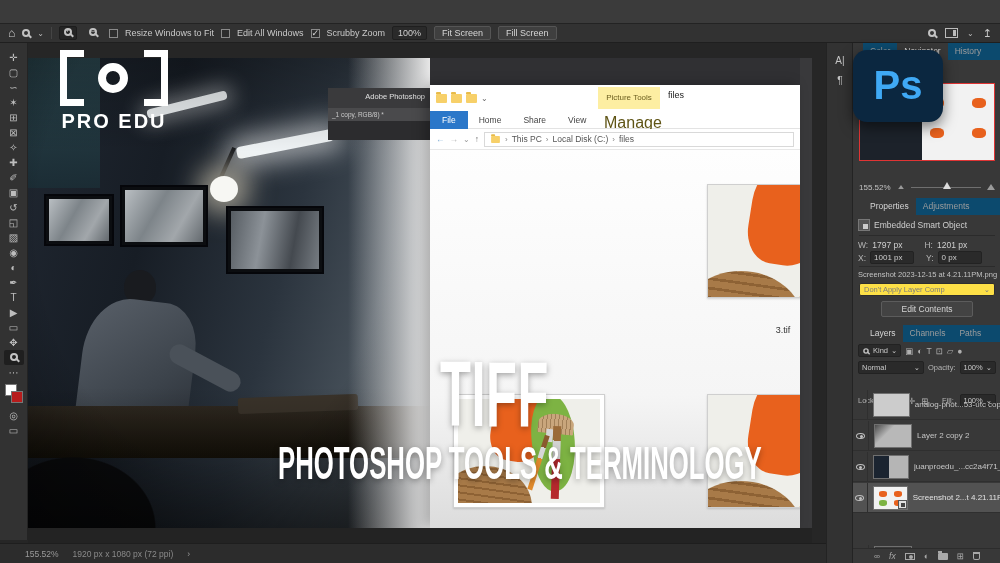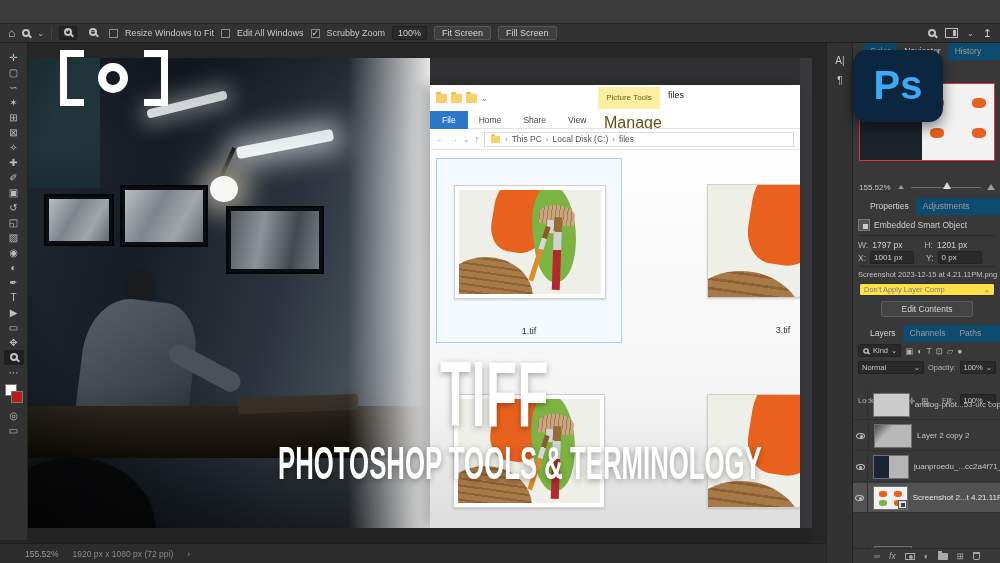--- a/index.html
+++ b/index.html
@@ -289,20 +289,25 @@
         <div class="abs" id="desk"></div>
         <div class="abs" id="deskstuff"></div>
         <div class="abs" id="chair"></div>
         <div class="abs" id="vignette"></div>
       </div>
       <div class="abs" id="whitefade"></div>
 
       <div class="abs" id="art-topstrip"></div>
       <div class="abs" id="art-rightstrip"></div>
 
+      <div class="abs" id="minips">
+        <span class="mtitle">Adobe Photoshop</span>
+        <span class="mtab">_1 copy, RGB/8) *</span>
+        <span class="mbody"></span>
+      </div>
 
       <div class="abs" id="explorer">
         <div class="abs" id="exp-titlebar">
           <span class="fold"></span>
           <span class="fold"></span>
           <span class="fold"></span>
           <span class="caret" style="color:#666;">⌄</span>
         </div>
         <div class="abs" id="picture-tools">Picture Tools</div>
         <div class="abs" id="exp-title">files</div>
@@ -323,34 +328,20 @@
             <span class="bcsep">›</span>
             <span>This PC</span>
             <span class="bcsep">›</span>
             <span>Local Disk (C:)</span>
             <span class="bcsep">›</span>
             <span>files</span>
           </span>
         </div>
         <div class="abs" id="exp-content">
 
-          <div class="filecard selected" style="left:6px;top:8px;width:186px;height:185px;">
-            <div class="thumbframe" style="left:17px;top:26px;width:152px;height:114px;">
-              <div class="tifart">
-                <div class="blob-o"></div>
-                  <div class="blob-g"></div>
-                  <div class="wood"></div>
-                <div class="fanbrush"></div>
-                  <div class="fanferrule"></div>
-                <div class="brush1"></div>
-                  <div class="brush2"></div>
-              </div>
-            </div>
-            <div class="filelabel" style="top:167px;">1.tif</div>
-          </div>
 
           <div class="filecard" style="left:260px;top:8px;width:186px;height:185px;">
             <div class="thumbframe" style="left:17px;top:26px;width:152px;height:114px;">
               <div class="tifart" style="transform:scale(1.35) translate(9%,7%);">
                 <div class="blob-o"></div>
                   <div class="blob-g"></div>
                   <div class="wood"></div>
 
                 <div class="brush1"></div>
               </div>
@@ -546,16 +537,17 @@
       <span class="foldic"></span>
       <span>⊞</span>
       <span class="trashic"></span>
     </div>
   </div>
 
   <div class="abs" id="proedu">
     <span id="pb-l"></span>
     <span id="pb-r"></span>
     <span id="pb-c"></span>
+    <span id="pb-t">PRO EDU</span>
   </div>
   <div class="abs" id="psbadge">Ps</div>
 
 </div>
 
 </body></html>

